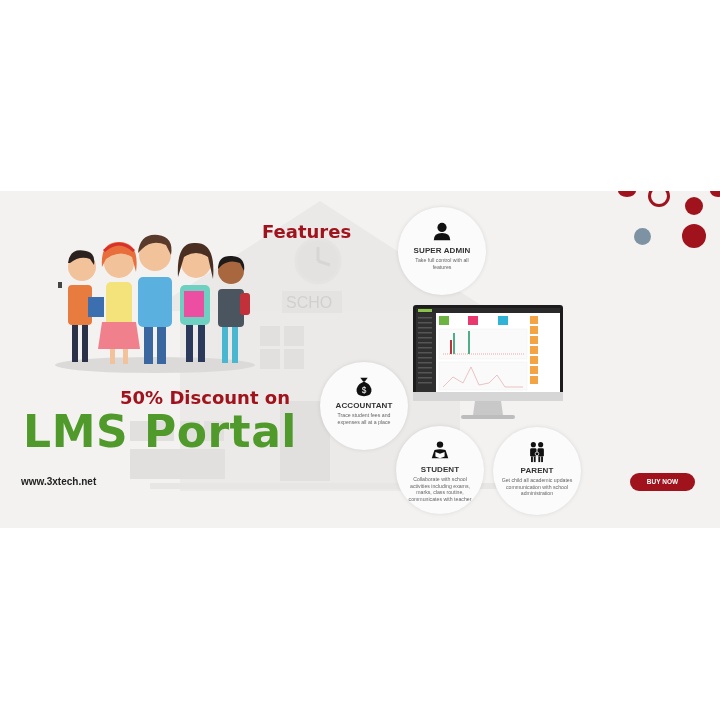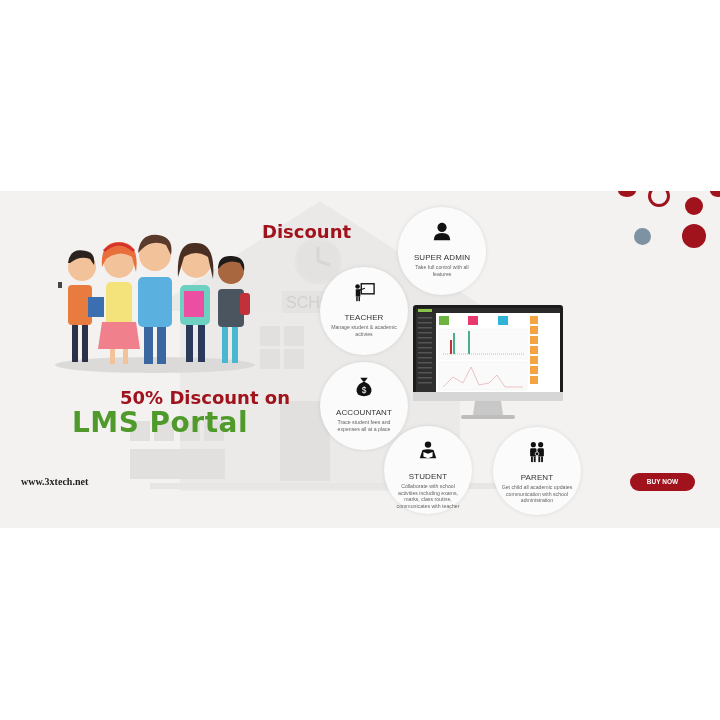--- a/index.html
+++ b/index.html
@@ -1,26 +1,26 @@
 <!DOCTYPE html>
 <html><head>
 <meta charset="utf-8">
 <style>
   html,body{margin:0;padding:0;}
   body{width:720px;height:720px;background:#ffffff;position:relative;overflow:hidden;font-family:"Liberation Sans",sans-serif;}
   .banner{position:absolute;left:0;top:191px;width:720px;height:337px;background:#f3f2f1;overflow:hidden;}
   .school-bg{position:absolute;left:0;top:0;width:720px;height:337px;}
   .kids{position:absolute;left:50px;top:36px;width:210px;height:150px;}
   .discount{position:absolute;left:0;top:196px;width:320px;text-align:center;color:#a0121c;font-size:18px;font-weight:bold;font-family:"DejaVu Sans",sans-serif;margin-left:45px;}
-  .portal{position:absolute;left:0;top:215px;width:320px;text-align:center;color:#4f9a2a;font-size:28px;font-weight:bold;font-family:"DejaVu Sans",sans-serif;letter-spacing:0.5px;}
-  .website{position:absolute;left:21px;top:285px;color:#222;font-size:10px;font-weight:bold;font-family:Liberation Serif, serif;}
+  .portal{position:absolute;left:0;top:215px;width:320px;text-align:center;color:#4f9a2a;font-size:44px;font-weight:bold;font-family:"DejaVu Sans",sans-serif;letter-spacing:0.5px;}
+  .website{position:absolute;left:21px;top:285px;color:#222;font-size:10px;font-weight:bold;font-family:Liberation Sans, sans-serif;}
   .features-title{position:absolute;left:262px;top:30px;color:#a0121c;font-size:18px;font-weight:bold;font-family:"DejaVu Sans",sans-serif;}
   .feature{position:absolute;width:88px;height:88px;border-radius:50%;background:#fbfbfb;box-shadow:0 0 4px rgba(0,0,0,0.10);text-align:center;box-sizing:border-box;padding-top:14px;}
   .feature .ic{display:block;margin:0 auto;width:22px;height:22px;}
-  .feature .ttl{display:block;font-size:8px;font-weight:normal;color:#333;margin-top:10px;letter-spacing:0.1px;}
+  .feature .ttl{display:block;font-size:8px;font-weight:bold;color:#333;margin-top:3px;letter-spacing:0.1px;}
   .feature .desc{display:block;font-size:5.2px;color:#666;line-height:6.5px;margin:2px 8px 0 8px;}
   .buy{position:absolute;left:630px;top:282px;width:65px;height:18px;border-radius:9px;background:#a0121c;color:#fff;font-size:6.5px;font-weight:bold;border:none;text-align:center;line-height:18px;padding:0;font-family:"Liberation Sans",sans-serif;}
   .monitor{position:absolute;left:413px;top:114px;width:150px;height:120px;}
   .dot{position:absolute;border-radius:50%;}
 </style>
 </head>
 <body>
 
 <div class="banner">
 
@@ -96,21 +96,21 @@
       <rect x="190" y="66" width="10" height="22" rx="3" fill="#c2313a"></rect>
       <circle cx="181" cy="44" r="13" fill="#a8673f"></circle>
       <path d="M168 42 Q168 28 182 29 Q196 30 194 44 L190 36 Q180 32 172 38Z" fill="#1e1a1a"></path>
     </g>
   </svg>
 
   <div class="discount">50% Discount on</div>
   <div class="portal">LMS Portal</div>
   <div class="website">www.3xtech.net</div>
 
-  <div class="features-title">Discount</div>
+  <div class="features-title">Features</div>
 
   <div class="dot" style="left:618px;top:-6px;width:18px;height:12px;background:#a0121c;"></div>
   <div class="dot" style="left:648px;top:-6px;width:22px;height:22px;border:3px solid #a0121c;box-sizing:border-box;background:transparent;"></div>
   <div class="dot" style="left:685px;top:6px;width:18px;height:18px;background:#a0121c;"></div>
   <div class="dot" style="left:710px;top:-6px;width:16px;height:12px;background:#a0121c;"></div>
   <div class="dot" style="left:634px;top:37px;width:17px;height:17px;background:#7d93a3;"></div>
   <div class="dot" style="left:682px;top:33px;width:24px;height:24px;background:#a0121c;"></div>
 
   <svg class="monitor" viewBox="0 0 150 120">
     <rect x="0" y="0" width="150" height="96" rx="3" fill="#1c1c1c"></rect>
@@ -161,46 +161,34 @@
   <div class="feature" style="left:398px;top:16px;">
     <svg class="ic" viewBox="0 0 24 24">
         <circle cx="12" cy="7" r="5" fill="#111"></circle>
         <path d="M3 21 Q3 13 12 13 Q21 13 21 21Z" fill="#111"></path>
       </svg>
     <span class="ttl">SUPER ADMIN</span>
     <span class="desc">Take full control with all features</span>
   </div>
 
 
-  <div class="feature" style="left:320px;top:76px;">
-    <svg class="ic" viewBox="0 0 24 24">
-        <rect x="9" y="3" width="14" height="11" fill="none" stroke="#111" stroke-width="1.5"></rect>
-        <circle cx="5" cy="6" r="2.5" fill="#111"></circle>
-        <rect x="3" y="9" width="5" height="8" fill="#111"></rect>
-        <rect x="3.5" y="17" width="1.6" height="5" fill="#111"></rect>
-        <rect x="6" y="17" width="1.6" height="5" fill="#111"></rect>
-        <line x1="7" y1="10" x2="13" y2="8" stroke="#111" stroke-width="1.2"></line>
-      </svg>
-    <span class="ttl">TEACHER</span>
-    <span class="desc">Manage student &amp; academic activies</span>
-  </div>
 
 
   <div class="feature" style="left:320px;top:171px;">
     <svg class="ic" viewBox="0 0 24 24">
         <path d="M8 2 L16 2 L13 6 L11 6Z" fill="#111"></path>
         <path d="M12 6 Q21 10 20 17 Q19 22 12 22 Q5 22 4 17 Q3 10 12 6Z" fill="#111"></path>
         <text x="12" y="19" text-anchor="middle" font-size="9" fill="#fff" font-family="Liberation Sans, sans-serif">$</text>
       </svg>
     <span class="ttl">ACCOUNTANT</span>
     <span class="desc">Trace student fees and expenses all at a place</span>
   </div>
 
 
-  <div class="feature" style="left:384px;top:235px;">
+  <div class="feature" style="left:396px;top:235px;">
     <svg class="ic" viewBox="0 0 24 24">
         <circle cx="12" cy="5" r="3.5" fill="#111"></circle>
         <path d="M3 20 L6 11 Q12 9 18 11 L21 20Z" fill="#111"></path>
         <path d="M7 13 L12 15 L17 13 L17 18 L12 20 L7 18Z" fill="#fff"></path>
       </svg>
     <span class="ttl">STUDENT</span>
     <span class="desc">Collaborate with school activities including exams, marks, class routine, communicates with teacher</span>
   </div>
 
   <div class="feature" style="left:493px;top:236px;">

